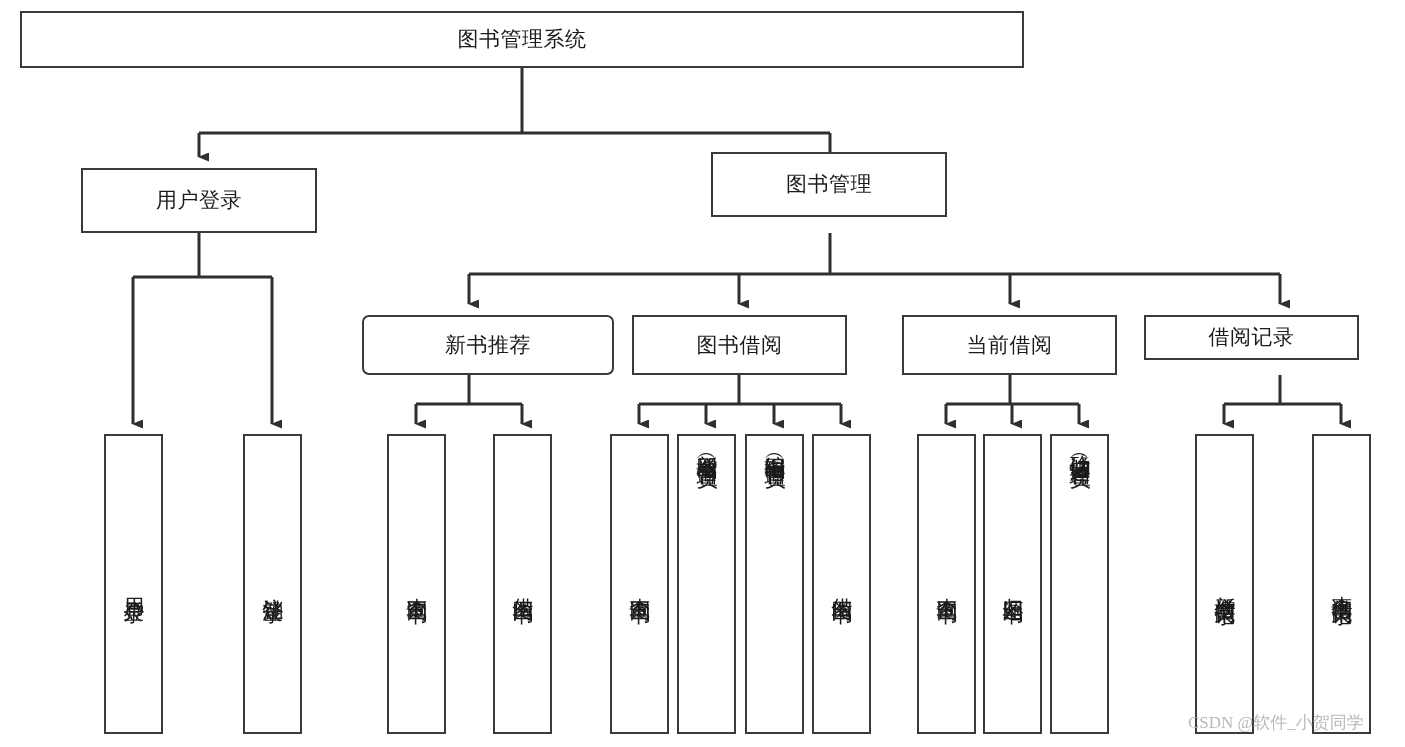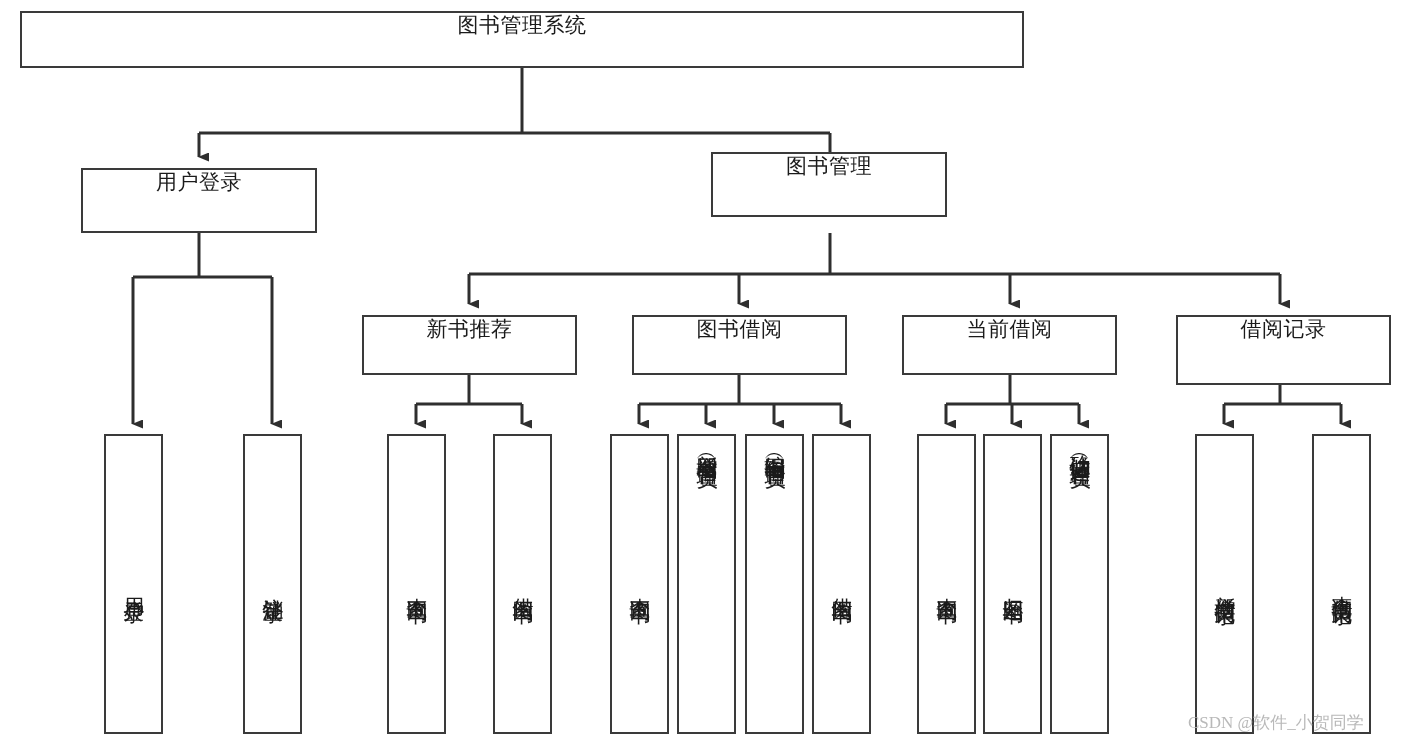--- a/index.html
+++ b/index.html
@@ -25,20 +25,21 @@
     top: 0;
     width: 1405px;
     height: 747px;
   }
   .node {
     position: absolute;
     box-sizing: border-box;
     background: #ffffff;
     border: 2px solid #3a3a3a;
     display: flex;
+    align-items: center;
     justify-content: center;
     z-index: 3;
   }
   .node-label {
     color: #1b1b1b;
     line-height: 1.18;
     text-align: center;
     letter-spacing: 0.5px;
   }
   .node.horizontal .node-label {
@@ -130,30 +131,30 @@
     <span class="node-label">图书管理系统</span>
   </div>
 
   <div class="node horizontal" style="left:81px; top:168px; width:236px; height:65px;">
     <span class="node-label">用户登录</span>
   </div>
   <div class="node horizontal" style="left:711px; top:152px; width:236px; height:65px;">
     <span class="node-label">图书管理</span>
   </div>
 
-  <div class="node horizontal" style="left:362px; top:315px; width:215px; height:60px;">
+  <div class="node horizontal" style="left:362px; top:315px; width:252px; height:60px;border-radius:7px;">
     <span class="node-label">新书推荐</span>
   </div>
   <div class="node horizontal" style="left:902px; top:315px; width:215px; height:60px;">
     <span class="node-label">当前借阅</span>
   </div>
   <div class="node horizontal" style="left:632px; top:315px; width:215px; height:60px;">
     <span class="node-label">图书借阅</span>
   </div>
-  <div class="node horizontal" style="left:1176px; top:315px; width:215px; height:70px;font-family:Liberation Serif, serif;">
+  <div class="node horizontal" style="left:1144px; top:315px; width:215px; height:45px;font-family:Liberation Serif, serif;">
     <span class="node-label">借阅记录</span>
   </div>
 
   <div class="node vertical v-center" style="left:104px; top:434px; width:59px; height:300px;">
     <span class="node-label">用户登录</span>
   </div>
   <div class="node vertical v-center" style="left:243px; top:434px; width:59px; height:300px;">
     <span class="node-label">注销登录</span>
   </div>
 

